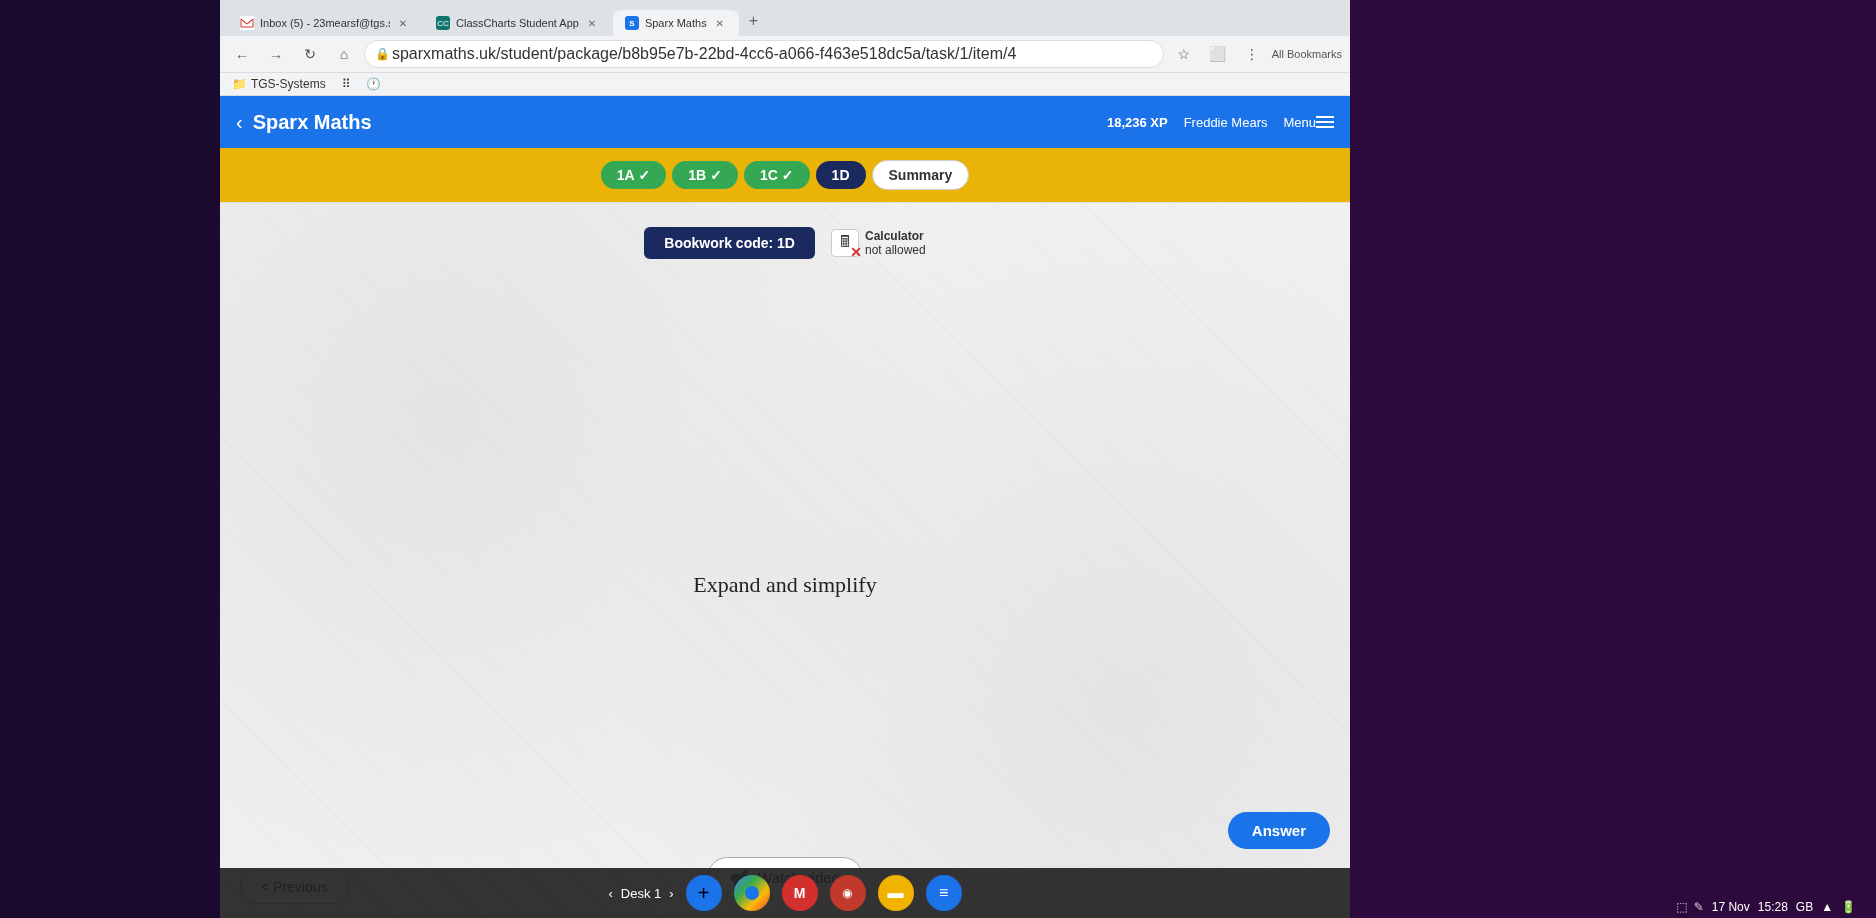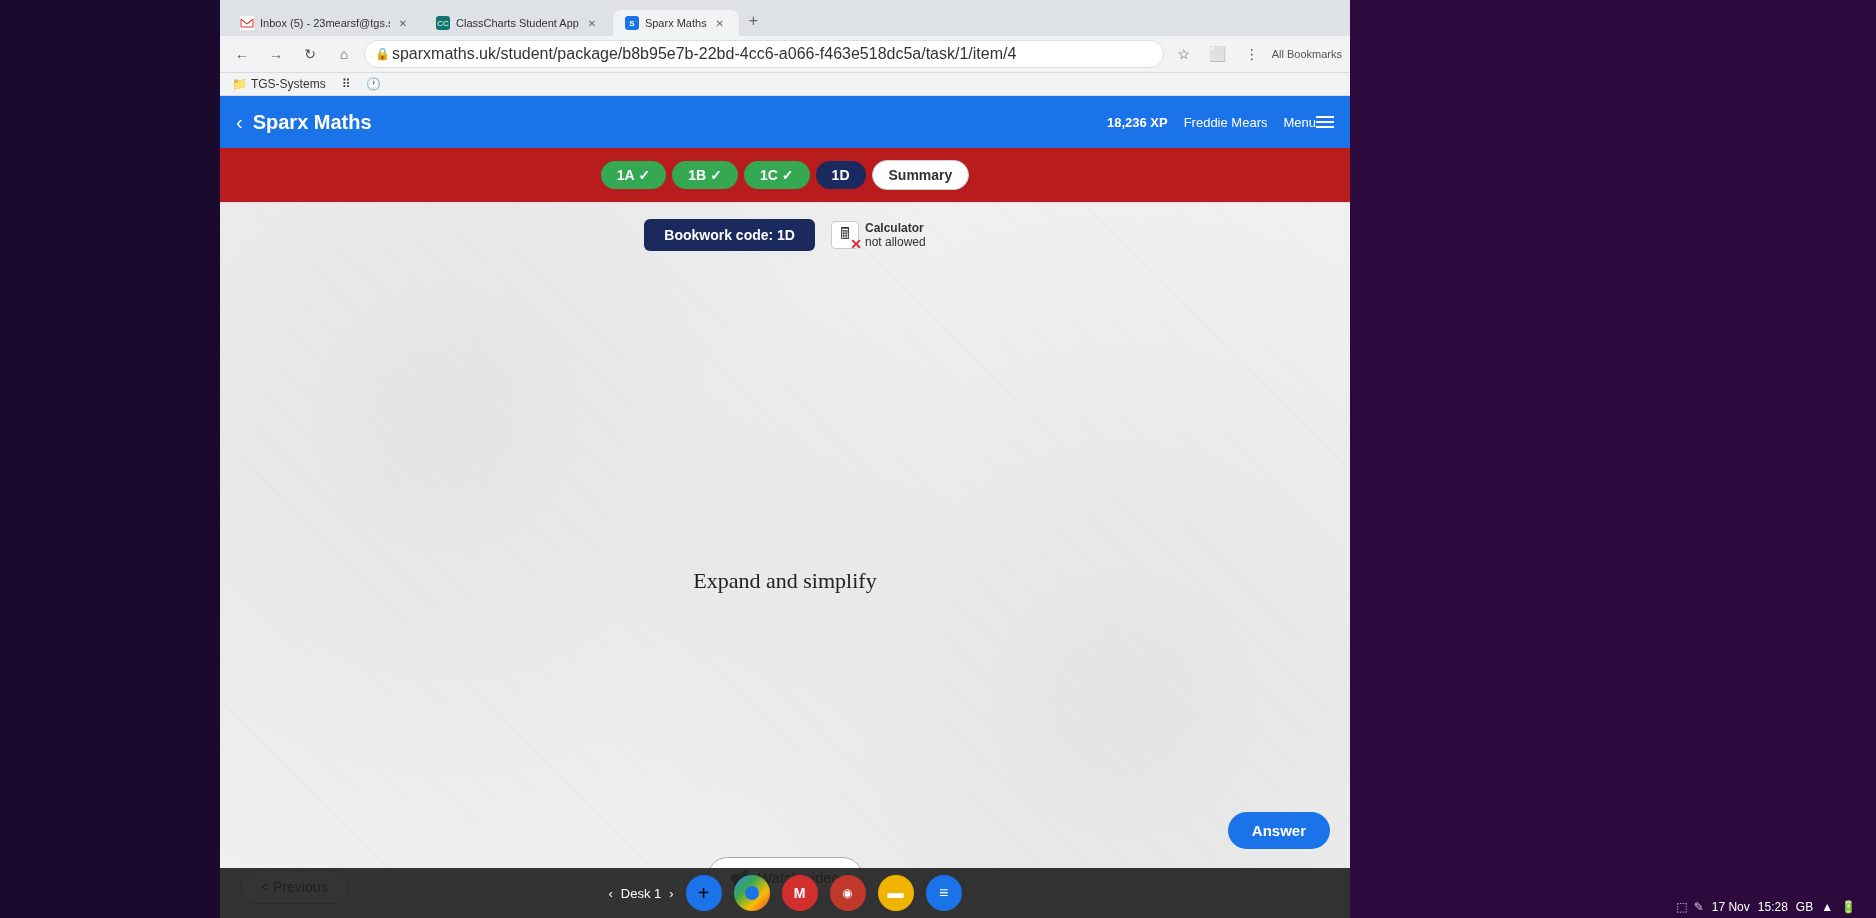--- a/index.html
+++ b/index.html
@@ -187,21 +187,21 @@
 
     .menu-btn {
       display: flex;
       align-items: center;
       font-size: 13px;
       cursor: pointer;
     }
 
     
     .task-tabs {
-      background: #b91c1c;
+      background: #eab308;
       display: flex;
       align-items: center;
       justify-content: center;
       padding: 12px 0;
       gap: 6px;
       border-bottom: 1px solid #e0e0e0;
       flex-shrink: 0;
     }
 
     .task-tab {
@@ -253,21 +253,21 @@
           rgba(150,150,150,0.05) 30px,
           rgba(150,150,150,0.05) 31px
         );
     }
 
     
     .bookwork-bar {
       display: flex;
       align-items: center;
       gap: 16px;
-      margin-top: 16px;
+      margin-top: 24px;
       z-index: 1;
     }
 
     .bookwork-code {
       background: #1a2a5e;
       color: #fff;
       padding: 8px 20px;
       border-radius: 6px;
       font-size: 14px;
       font-weight: bold;

